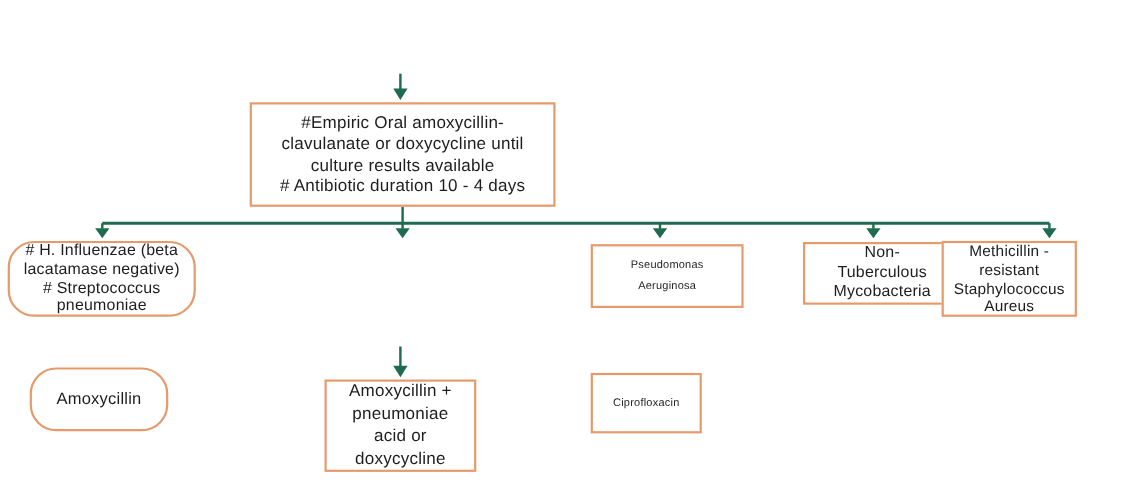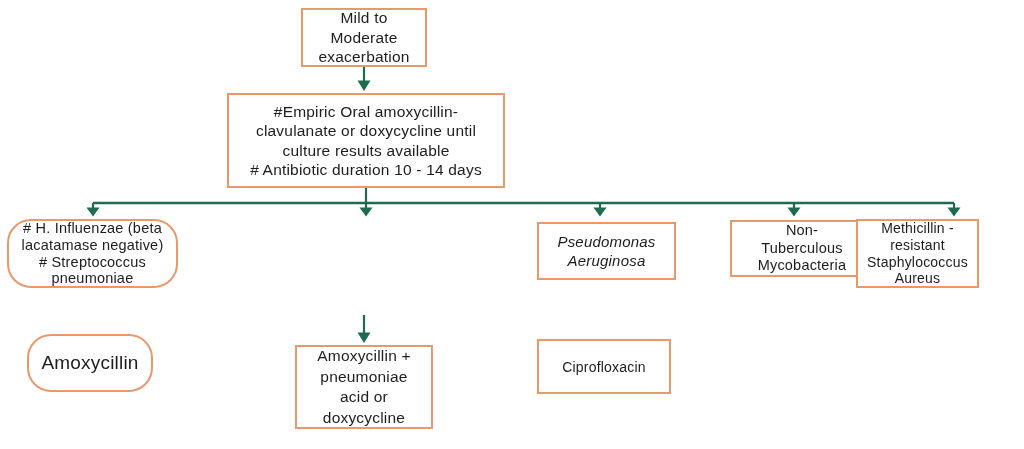--- a/index.html
+++ b/index.html
@@ -64,49 +64,46 @@
     <line class="stem" x1="794" y1="203" x2="794" y2="208"></line>
     <polygon points="787.5,207.5 800.5,207.5 794,216.5"></polygon>
 
     <line class="stem" x1="954" y1="203" x2="954" y2="208"></line>
     <polygon points="947.5,207.5 960.5,207.5 954,216.5"></polygon>
 
     <line class="stem" x1="364" y1="315" x2="364" y2="333"></line>
     <polygon points="357.5,332.5 370.5,332.5 364,343"></polygon>
   </svg>
 
-  <div class="box" style="left:301px;top:8px;width:126px;height:59px;font-size:15.5px;line-height:19.5px;">Mild to
-Moderate
-exacerbation</div>
 
   <div class="box" style="left:227px;top:93px;width:278px;height:95px;font-size:15.5px;line-height:19.5px;">#Empiric Oral amoxycillin-
 clavulanate or doxycycline until
 culture results available
-# Antibiotic duration 10 - 14 days</div>
+# Antibiotic duration 10 - 4 days</div>
 
   <div class="box" style="left:7px;top:219px;width:171px;height:69px;font-size:14.5px;line-height:16.8px;border-radius:24px;"># H. Influenzae (beta
 lacatamase negative)
 # Streptococcus
 pneumoniae</div>
 
 
-  <div class="box" style="left:537px;top:222px;width:139px;height:58px;font-size:15px;line-height:19px;font-style:italic;">Pseudomonas
+  <div class="box" style="left:537px;top:222px;width:139px;height:58px;font-size:10px;line-height:19px;">Pseudomonas
 Aeruginosa</div>
 
   <div class="box" style="left:730px;top:220px;width:144px;height:57px;font-size:14.5px;line-height:17.5px;">Non-
 Tuberculous
 Mycobacteria</div>
 
   <div class="box" style="left:856px;top:219px;width:123px;height:69px;font-size:14px;line-height:16.8px;">Methicillin -
 resistant
 Staphylococcus
 Aureus</div>
 
-  <div class="box" style="left:27px;top:334px;width:126px;height:58px;font-size:19px;line-height:20px;border-radius:24px;">Amoxycillin</div>
+  <div class="box" style="left:27px;top:334px;width:126px;height:58px;font-size:15px;line-height:20px;border-radius:24px;">Amoxycillin</div>
 
   <div class="box" style="left:295px;top:345px;width:138px;height:84px;font-size:15.5px;line-height:20.5px;">Amoxycillin +
 pneumoniae
 acid or
 doxycycline</div>
 
-  <div class="box" style="left:537px;top:339px;width:134px;height:55px;font-size:14px;line-height:18px;">Ciprofloxacin</div>
+  <div class="box" style="left:537px;top:339px;width:101px;height:55px;font-size:10px;line-height:18px;">Ciprofloxacin</div>
 
 </div>
 
 </body></html>

